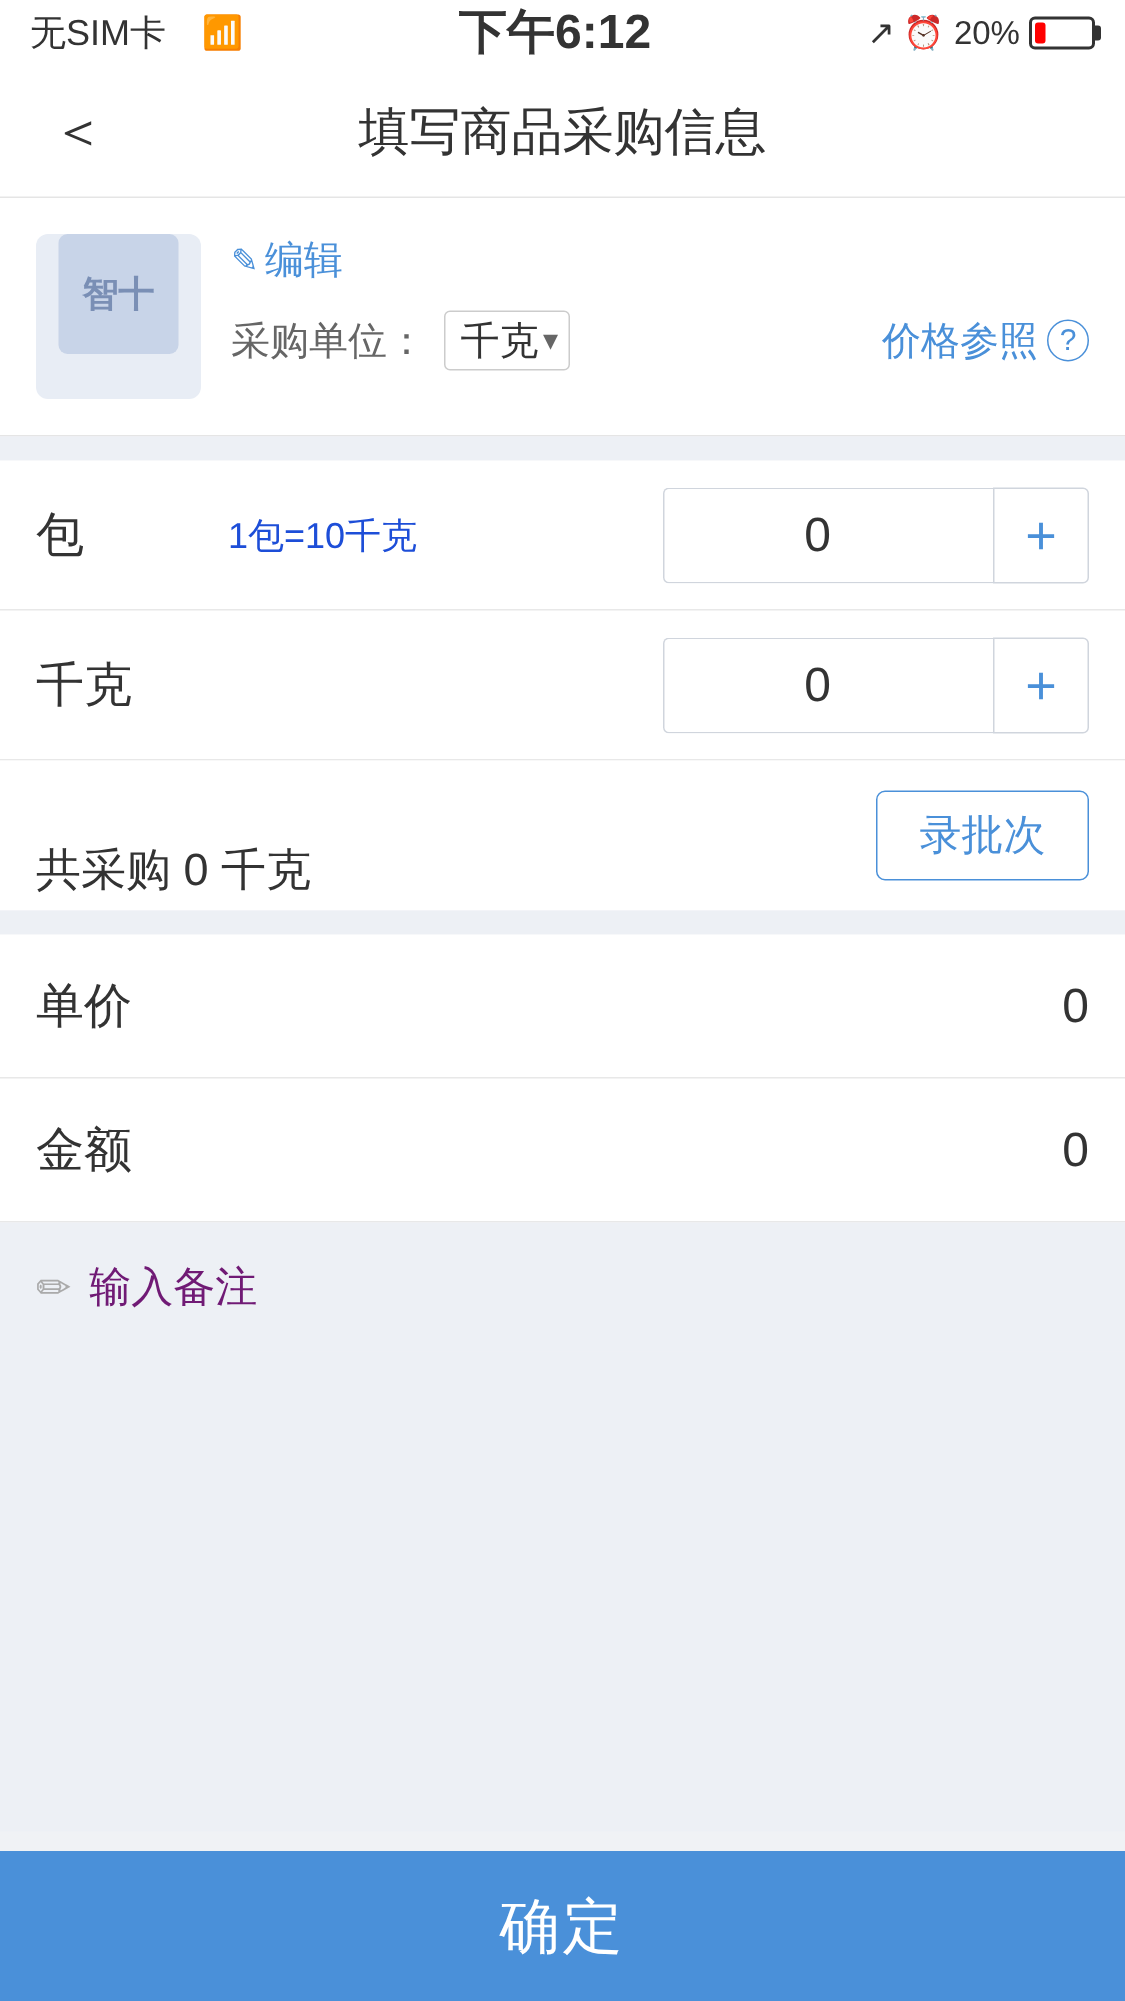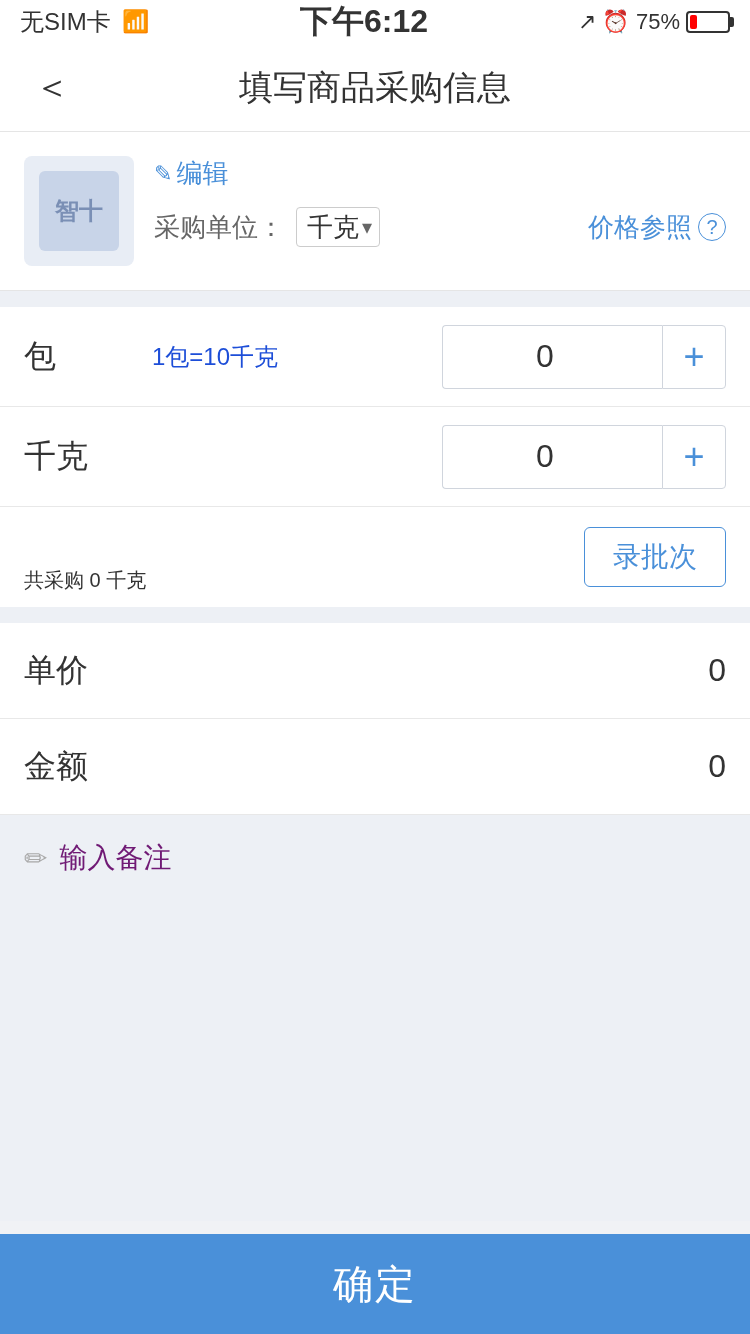--- a/index.html
+++ b/index.html
@@ -17,21 +17,21 @@
     .status-bar {
       height: 44px;
       background: #fff;
       display: flex;
       align-items: center;
       justify-content: space-between;
       padding: 0 20px;
       font-size: 24px;
       color: #333;
     }
-    .status-left { display: flex; align-items: center; gap: 12px; }
+    .status-left { display: flex; align-items: center; gap: 24px; }
     .status-center { font-size: 32px; font-weight: 700; }
     .status-right { display: flex; align-items: center; gap: 6px; font-size: 22px; }
     .battery-icon {
       width: 44px; height: 22px; border: 2px solid #333; border-radius: 4px; position: relative; display: inline-flex; align-items: center; padding: 2px;
     }
     .battery-icon::after {
       content: ''; position: absolute; right: -6px; top: 50%; transform: translateY(-50%); width: 4px; height: 10px; background: #333; border-radius: 0 2px 2px 0;
     }
     .battery-fill {
       width: 20%; height: 100%; background: red; border-radius: 2px;
@@ -71,21 +71,20 @@
       align-items: flex-start;
       gap: 20px;
       border-bottom: 1px solid #e5e5e5;
     }
     .product-image {
       width: 110px;
       height: 110px;
       background: #e8edf5;
       border-radius: 8px;
       display: flex;
-      align-items: center;
       justify-content: center;
       flex-shrink: 0;
     }
     .product-image-inner {
       width: 80px;
       height: 80px;
       background: #c8d4e8;
       border-radius: 6px;
       display: flex;
       align-items: center;
@@ -210,21 +209,21 @@
     
     .total-row {
       display: flex;
       align-items: center;
       justify-content: space-between;
       padding: 0 24px;
       height: 100px;
       background: #fff;
     }
     .total-text {
-      font-size: 20px;
+      font-size: 30px;
       color: #333;
       margin-top: 46px;
     }
     .batch-btn {
       border: 1.5px solid #4a90d9;
       border-radius: 6px;
       padding: 10px 28px;
       font-size: 28px;
       color: #4a90d9;
       background: #fff;
@@ -301,21 +300,21 @@
 
 <div class="status-bar">
   <div class="status-left">
     <span>无SIM卡</span>
     <span class="wifi-icon">📶</span>
   </div>
   <div class="status-center">下午6:12</div>
   <div class="status-right">
     <span>↗</span>
     <span>⏰</span>
-    <span>75%</span>
+    <span>20%</span>
     <div class="battery-icon">
       <div class="battery-fill"></div>
     </div>
   </div>
 </div>
 
 <div class="nav-bar">
   <span class="nav-back">＜</span>
   <span class="nav-title">填写商品采购信息</span>
 </div>

